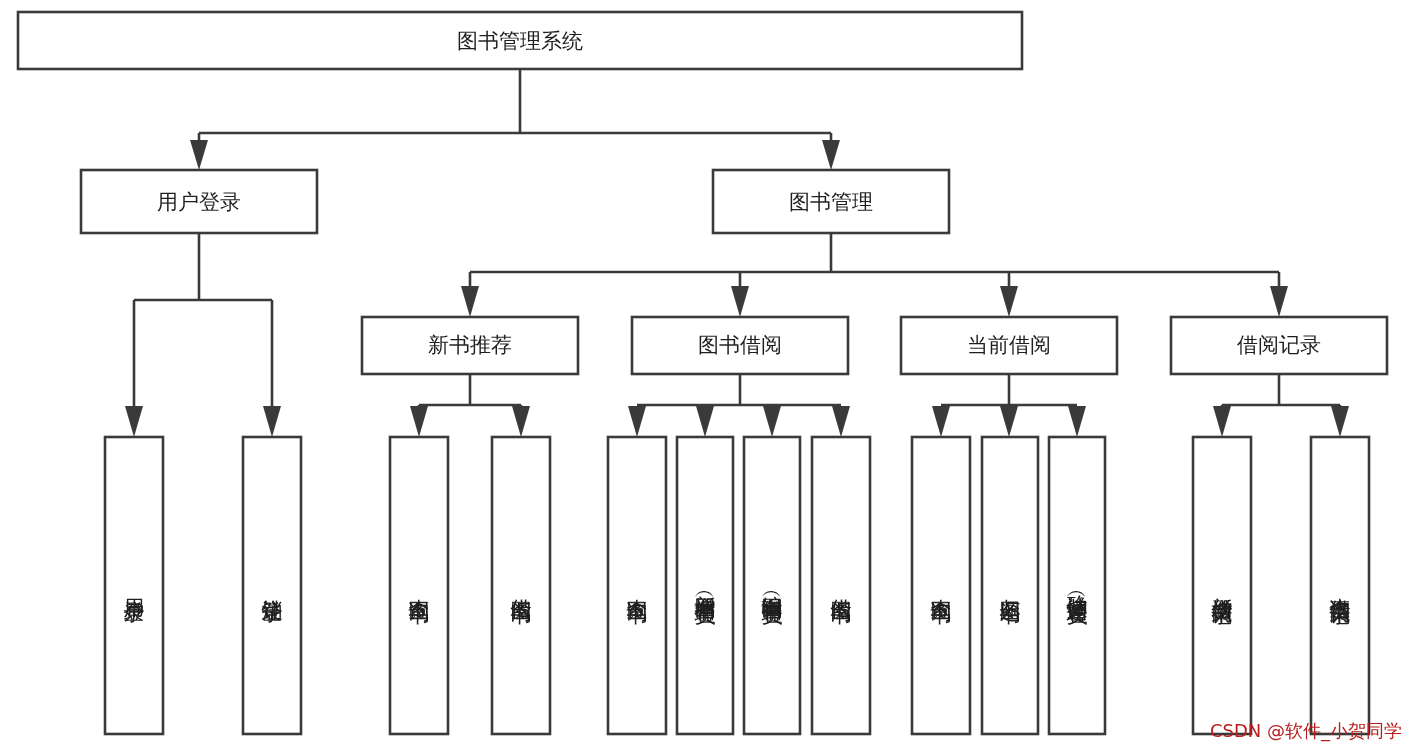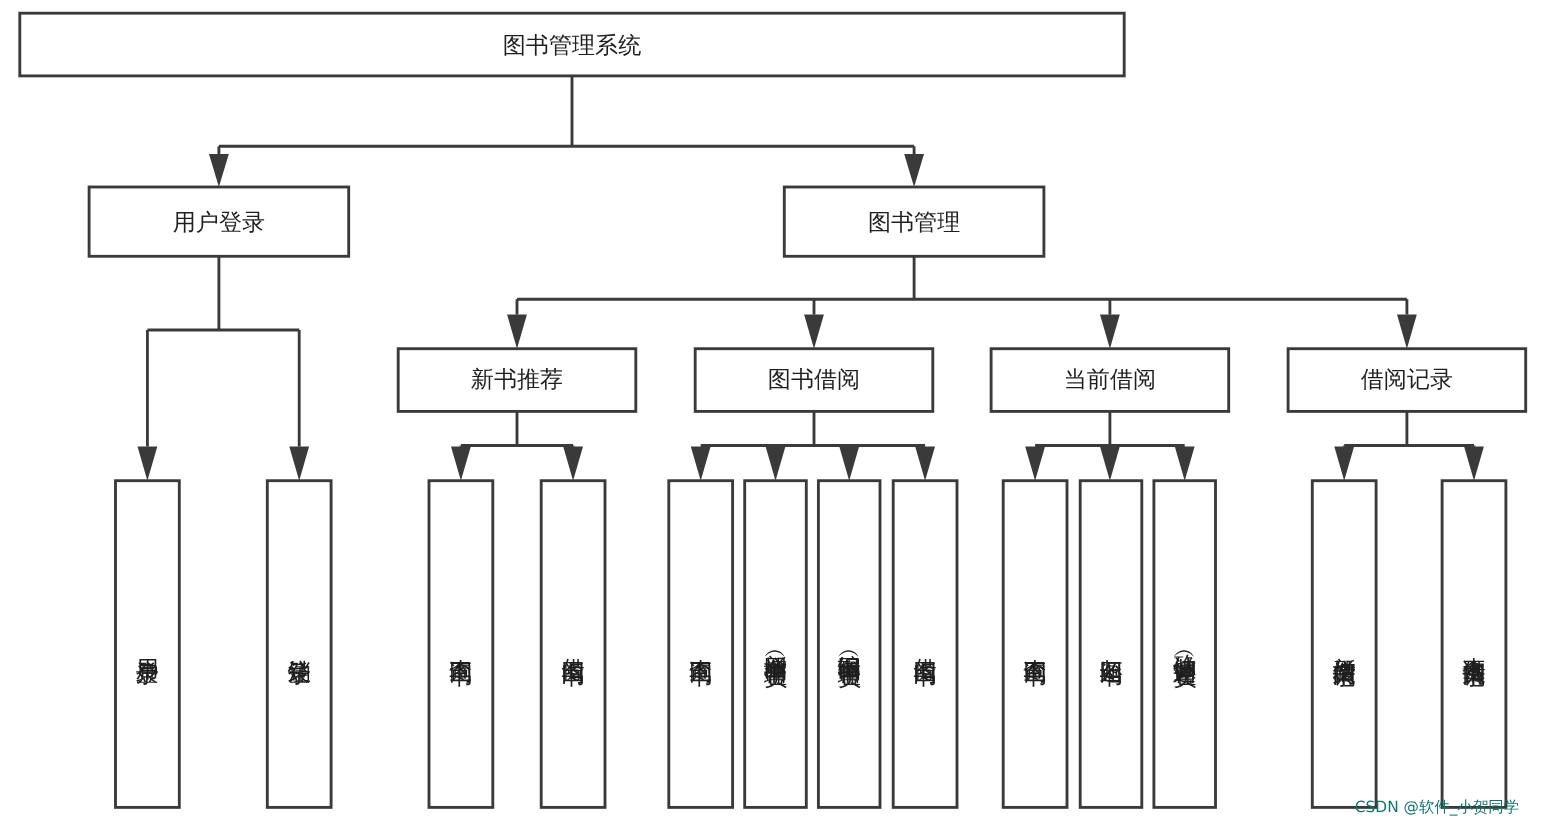--- a/index.html
+++ b/index.html
@@ -52,25 +52,25 @@
   .node-label-vertical {
     font-family: "DejaVu Sans", "Liberation Sans", sans-serif;
     fill: #1f1f1f;
     font-size: 21px;
     text-anchor: middle;
     writing-mode: vertical-rl;
     letter-spacing: 1.5px;
   }
   .watermark {
     position: absolute;
-    right: 24px;
+    right: 3px;
     bottom: 4px;
     font-family: "DejaVu Sans", "Liberation Sans", sans-serif;
-    font-size: 14px;
-    color: #0f766e;
+    font-size: 18px;
+    color: #b91c1c;
     white-space: nowrap;
     user-select: none;
   }
 </style>
 </head>
 <body>
 
 <div id="diagram-root">
 
   <svg class="canvas" viewBox="0 0 1405 747" xmlns="http://www.w3.org/2000/svg">

